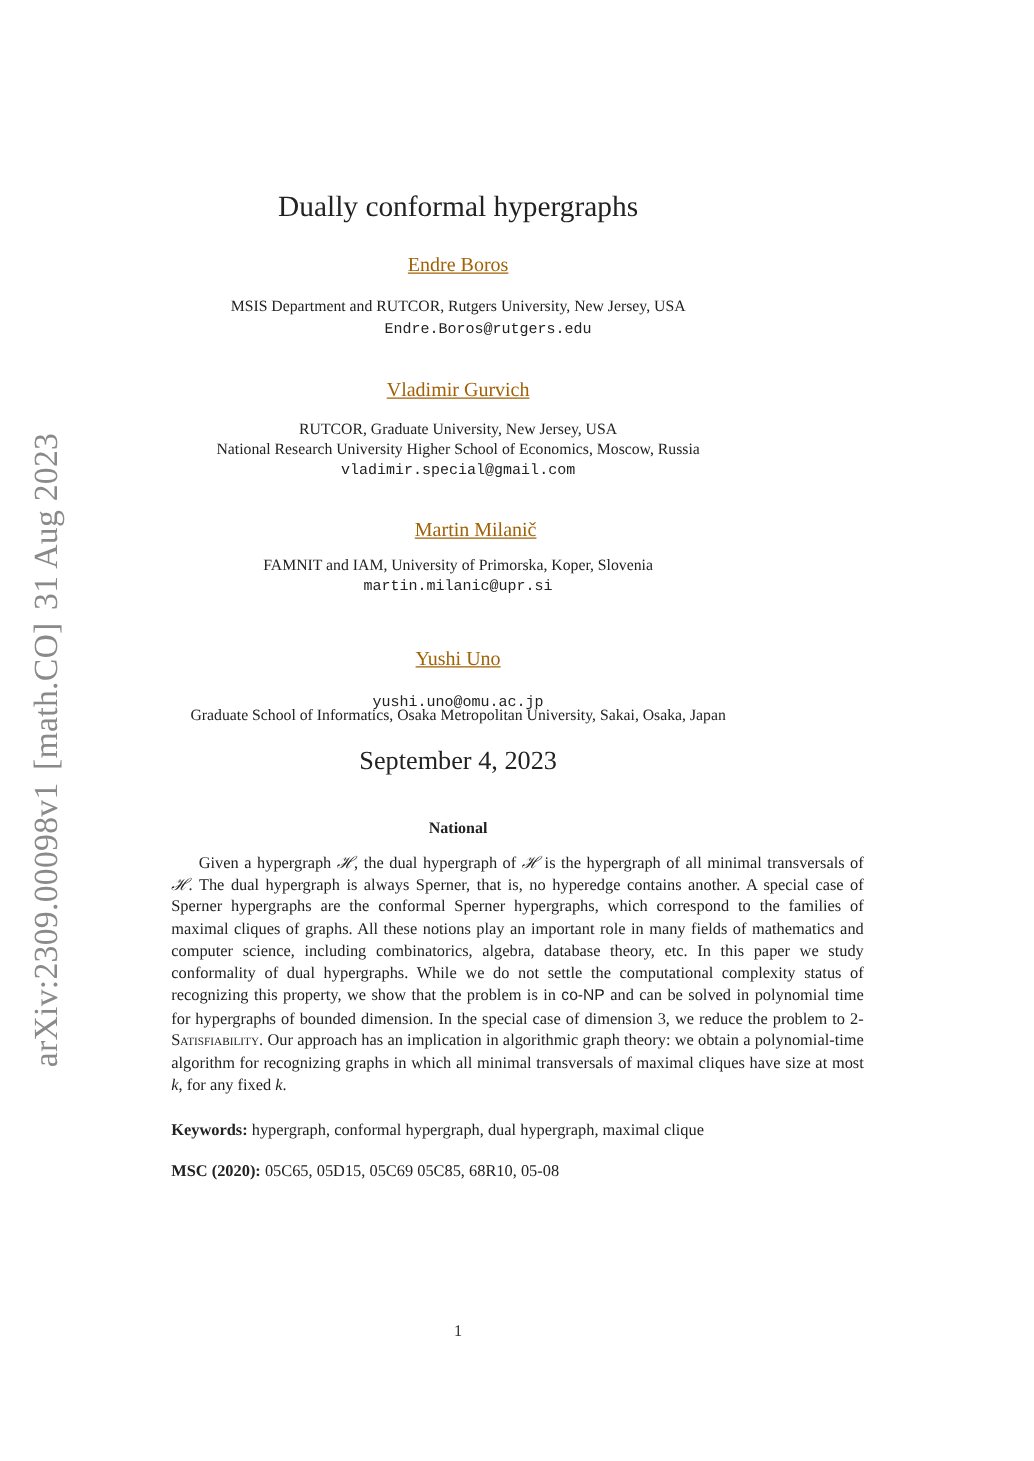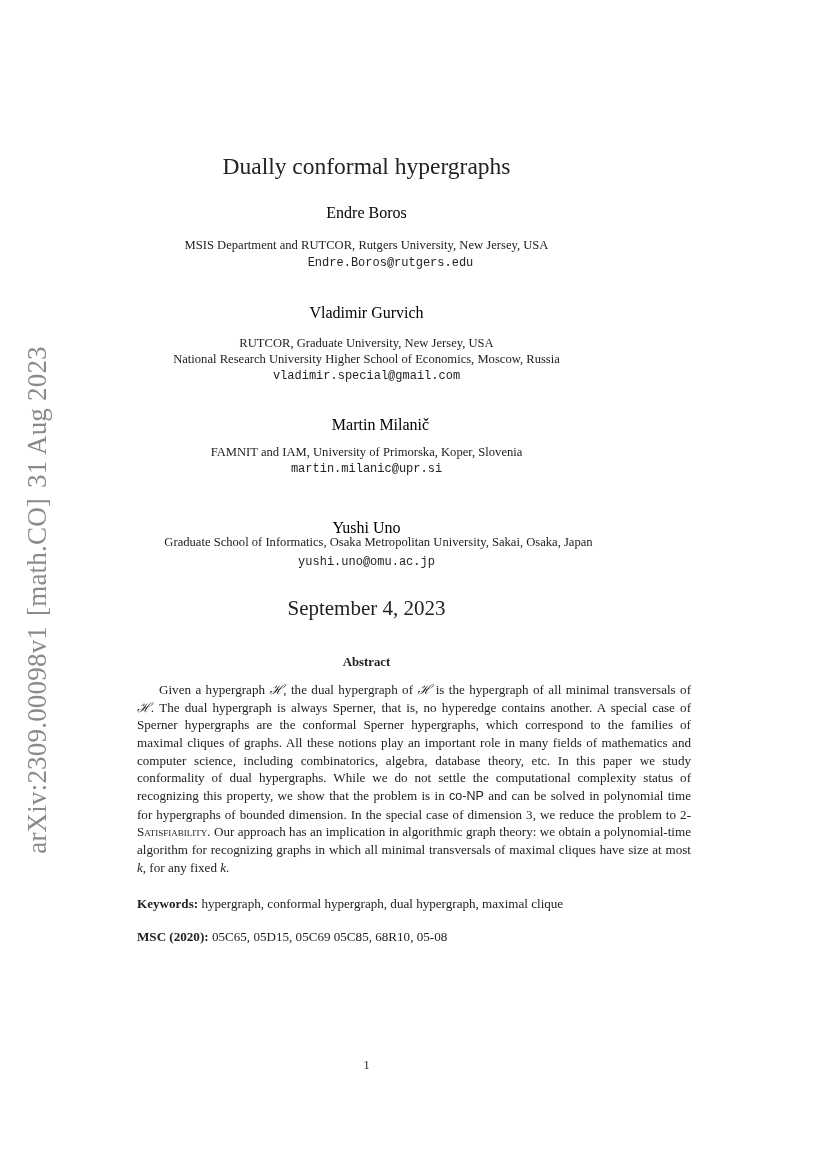--- a/index.html
+++ b/index.html
@@ -45,21 +45,22 @@
     }
     .title {
       top: 153px;
       font-size: 23.5px;
       font-family: "Liberation Serif", "DejaVu Serif", serif;
       color: #222;
     }
     .author-name {
       font-size: 16px;
       font-family: "Liberation Serif", "DejaVu Serif", serif;
-      color: #000000;
+      color: #a16207;
+      text-decoration: underline;
     }
     .affil {
       font-size: 12.6px;
       font-family: "Liberation Serif", "DejaVu Serif", serif;
       line-height: 17px;
       color: #222;
     }
     .email {
       font-size: 12px;
       font-family: "Liberation Mono", "DejaVu Sans Mono", monospace;
@@ -131,26 +132,26 @@
 <div class="center author-name" style="top:304px;">Vladimir Gurvich</div>
 <div class="center affil" style="top:335px;">RUTCOR, Graduate University, New Jersey, USA</div>
 <div class="center affil" style="top:351px;">National Research University Higher School of Economics, Moscow, Russia</div>
 <div class="center email" style="top:368px;">vladimir.special@gmail.com</div>
 
 <div class="center author-name" style="top:416px;margin-left:14px;">Martin Milanič</div>
 <div class="center affil" style="top:444px;">FAMNIT and IAM, University of Primorska, Koper, Slovenia</div>
 <div class="center email" style="top:461px;">martin.milanic@upr.si</div>
 
 <div class="center author-name" style="top:503px;margin-top:16px;">Yushi Uno</div>
-<div class="center affil" style="top:534px;margin-left:12px;">Graduate School of Informatics, Osaka Metropolitan University, Sakai, Osaka, Japan</div>
+<div class="center affil" style="top:564px;">Graduate School of Informatics, Osaka Metropolitan University, Sakai, Osaka, Japan</div>
 <div class="center email" style="top:554px;">yushi.uno@omu.ac.jp</div>
 
 <div class="center date" style="top:596px;">September 4, 2023</div>
 
-<div class="center abstract-heading">Abstract</div>
+<div class="center abstract-heading">National</div>
 
 <div class="abstract-body"><span>Given a hypergraph </span><span class="cal">ℋ</span><span>, the dual hypergraph of </span><span class="cal">ℋ</span><span> is the hypergraph of all minimal transversals of </span><span class="cal">ℋ</span><span>. The dual hypergraph is always Sperner, that is, no hyperedge contains another. A special case of Sperner hypergraphs are the conformal Sperner hypergraphs, which correspond to the families of maximal cliques of graphs. All these notions play an important role in many fields of mathematics and computer science, including combinatorics, algebra, database theory, etc. In this paper we study conformality of dual hypergraphs. While we do not settle the computational complexity status of recognizing this property, we show that the problem is in </span><span class="sf">co-NP</span><span> and can be solved in polynomial time for hypergraphs of bounded dimension. In the special case of dimension 3, we reduce the problem to </span><span class="sc">2-Satisfiability</span><span>. Our approach has an implication in algorithmic graph theory: we obtain a polynomial-time algorithm for recognizing graphs in which all minimal transversals of maximal cliques have size at most </span><span class="ital">k</span><span>, for any fixed </span><span class="ital">k</span><span>.</span></div>
 
 <div class="meta-line keywords"><b>Keywords:</b> <span>hypergraph, conformal hypergraph, dual hypergraph, maximal clique</span></div>
 
 <div class="meta-line msc"><b>MSC (2020):</b> <span>05C65, 05D15, 05C69 05C85, 68R10, 05-08</span></div>
 
 <div class="center page-number">1</div>
 
 </body></html>

